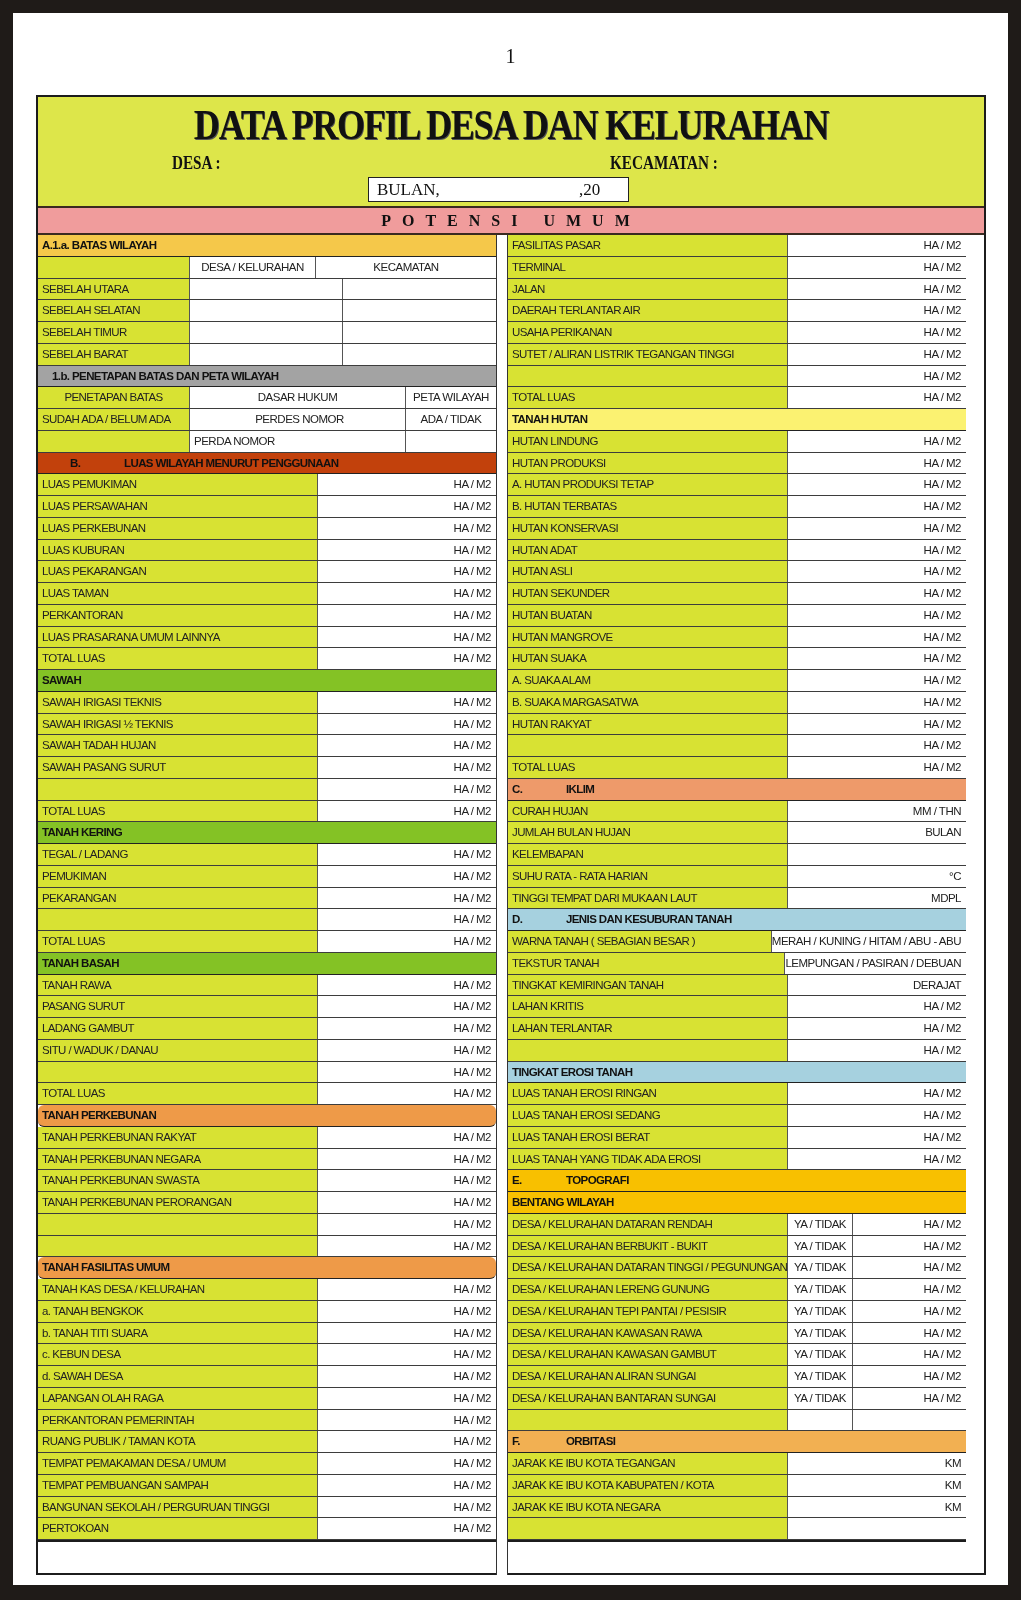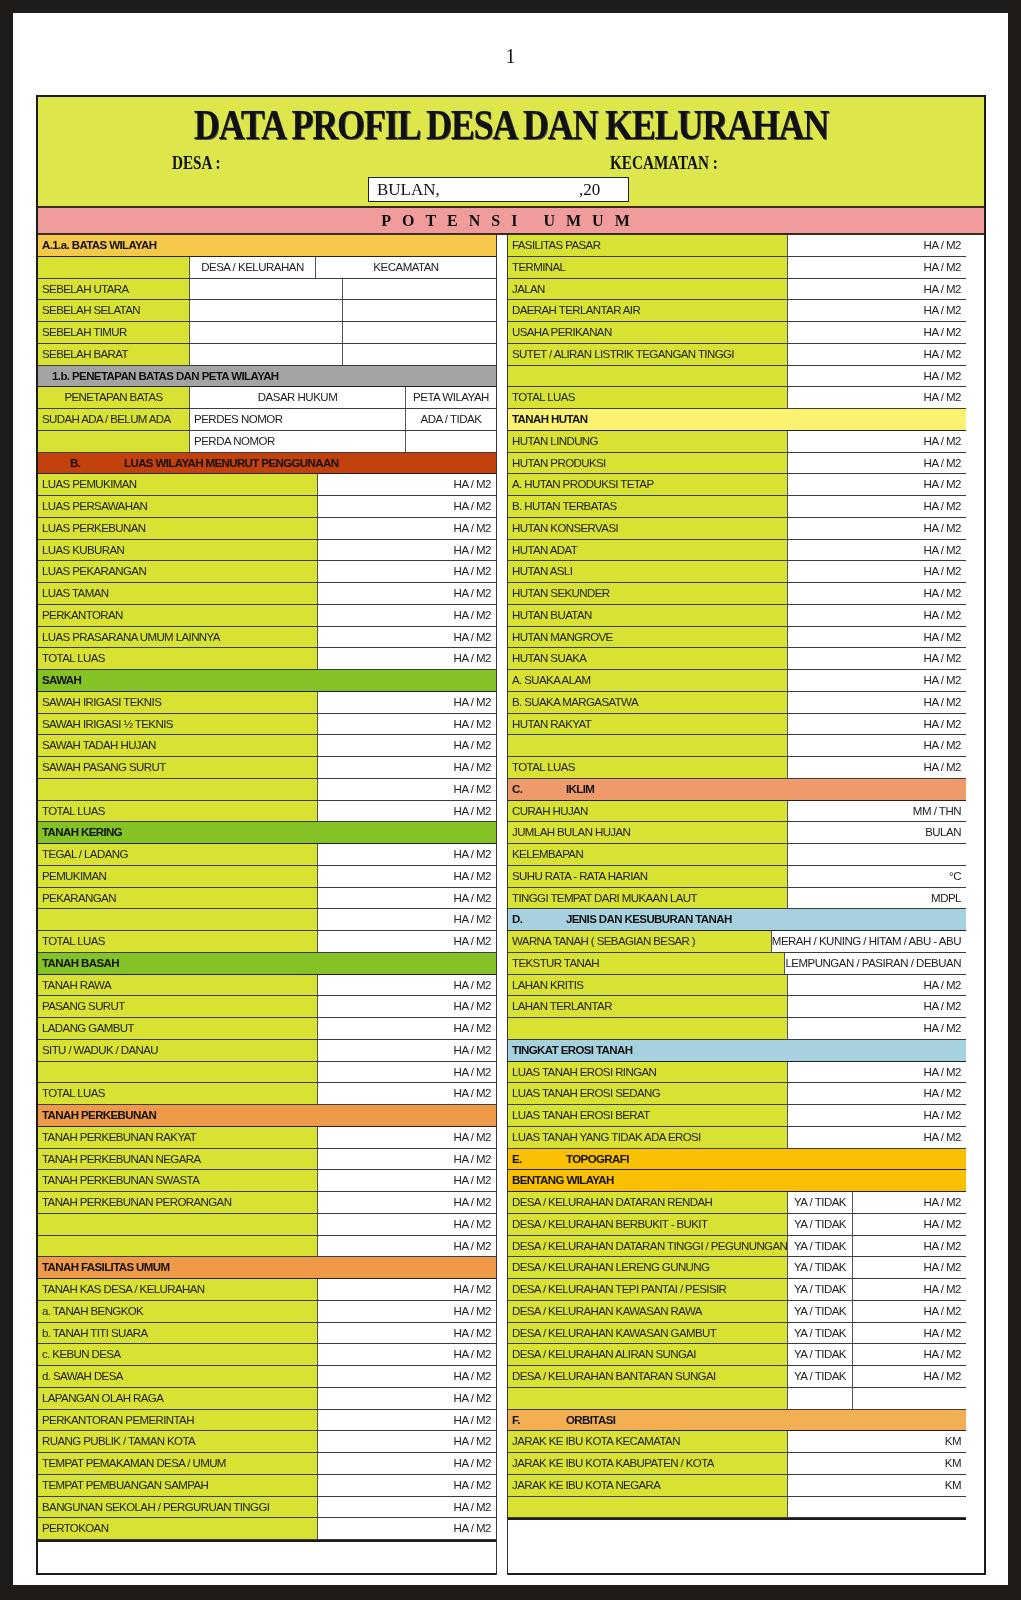--- a/index.html
+++ b/index.html
@@ -27,21 +27,21 @@
   .sec { height: 21.75px; border-bottom: 1px solid #222; font-weight: bold; font-size: 11.5px; color: #111; line-height: 21px; padding-left: 4px; letter-spacing: -0.6px; white-space: nowrap; }
   .sec .num { display: inline-block; width: 54px; }
   .lw { width: 152px; }
   .lw2 { width: 280px; }
   .rw { width: 280px; }
   .yt { width: 65px; }
   .sec-batas { background: #f5c84a; }
   .sec-peta { background: #a3a3a3; padding-left: 14px; }
   .sec-luas { background: #c2410c; padding-left: 32px; }
   .sec-green { background: #84c225; }
-  .sec-orange { background: #ee9a48; }
+  .sec-orange { background: #ee9a48; border-radius: 6px; }
   .sec-hutan { background: #fbf271; }
   .sec-iklim { background: #ee9a6a; }
   .sec-blue { background: #a6d1df; }
   .sec-topo { background: #f8c000; }
   .sec-orb { background: #f2b052; }
 </style>
 </head>
 <body>
 
 <div class="page">
@@ -92,21 +92,21 @@
         </div>
 
       <div class="sec sec-peta">1.b.   PENETAPAN BATAS DAN PETA WILAYAH</div>
       <div class="row">
         <div class="lbl lw" style="text-align:center;padding-left:0">PENETAPAN BATAS</div>
         <div class="ctr" style="width:216px">DASAR HUKUM</div>
         <div class="val" style="text-align:center;padding-right:0">PETA WILAYAH</div>
       </div>
       <div class="row">
         <div class="lbl lw">SUDAH ADA / BELUM ADA</div>
-        <div class="ctr" style="width:216px;text-align:left;padding-left:4px">PERDES NOMOR</div>
+        <div class="ctr" style="width:216px;text-align:center;padding-left:4px">PERDES NOMOR</div>
         <div class="val" style="text-align:center;padding-right:0">ADA / TIDAK</div>
       </div>
       <div class="row">
         <div class="lbl lw"></div>
         <div class="ctr" style="width:216px;text-align:left;padding-left:4px">PERDA NOMOR</div>
         <div class="val"></div>
       </div>
 
       <div class="sec sec-luas"><span class="num">B.</span><span>LUAS WILAYAH MENURUT PENGGUNAAN</span></div>
       <div>
@@ -441,20 +441,24 @@
       <div>
           <div class="row">
             <div class="lbl rw">WARNA TANAH ( SEBAGIAN BESAR )</div>
             <div class="val">MERAH / KUNING / HITAM / ABU - ABU</div>
           </div>
           <div class="row">
             <div class="lbl rw">TEKSTUR TANAH</div>
             <div class="val">LEMPUNGAN / PASIRAN / DEBUAN</div>
           </div>
           <div class="row">
+            <div class="lbl rw">TINGKAT KEMIRINGAN TANAH</div>
+            <div class="val">DERAJAT</div>
+          </div>
+          <div class="row">
             <div class="lbl rw">LAHAN KRITIS</div>
             <div class="val">HA / M2</div>
           </div>
           <div class="row">
             <div class="lbl rw">LAHAN TERLANTAR</div>
             <div class="val">HA / M2</div>
           </div>
           <div class="row">
             <div class="lbl rw"></div>
             <div class="val">HA / M2</div>
@@ -532,21 +536,21 @@
           <div class="row">
             <div class="lbl rw"></div>
             <div class="ctr yt"></div>
             <div class="val"></div>
           </div>
         </div>
 
       <div class="sec sec-orb"><span class="num">F.</span><span>ORBITASI</span></div>
       <div>
           <div class="row">
-            <div class="lbl rw">JARAK KE IBU KOTA KECAMATAN</div>
+            <div class="lbl rw">JARAK KE IBU KOTA TEGANGAN</div>
             <div class="val">KM</div>
           </div>
           <div class="row">
             <div class="lbl rw">JARAK KE IBU KOTA KABUPATEN / KOTA</div>
             <div class="val">KM</div>
           </div>
           <div class="row">
             <div class="lbl rw">JARAK KE IBU KOTA NEGARA</div>
             <div class="val">KM</div>
           </div>

